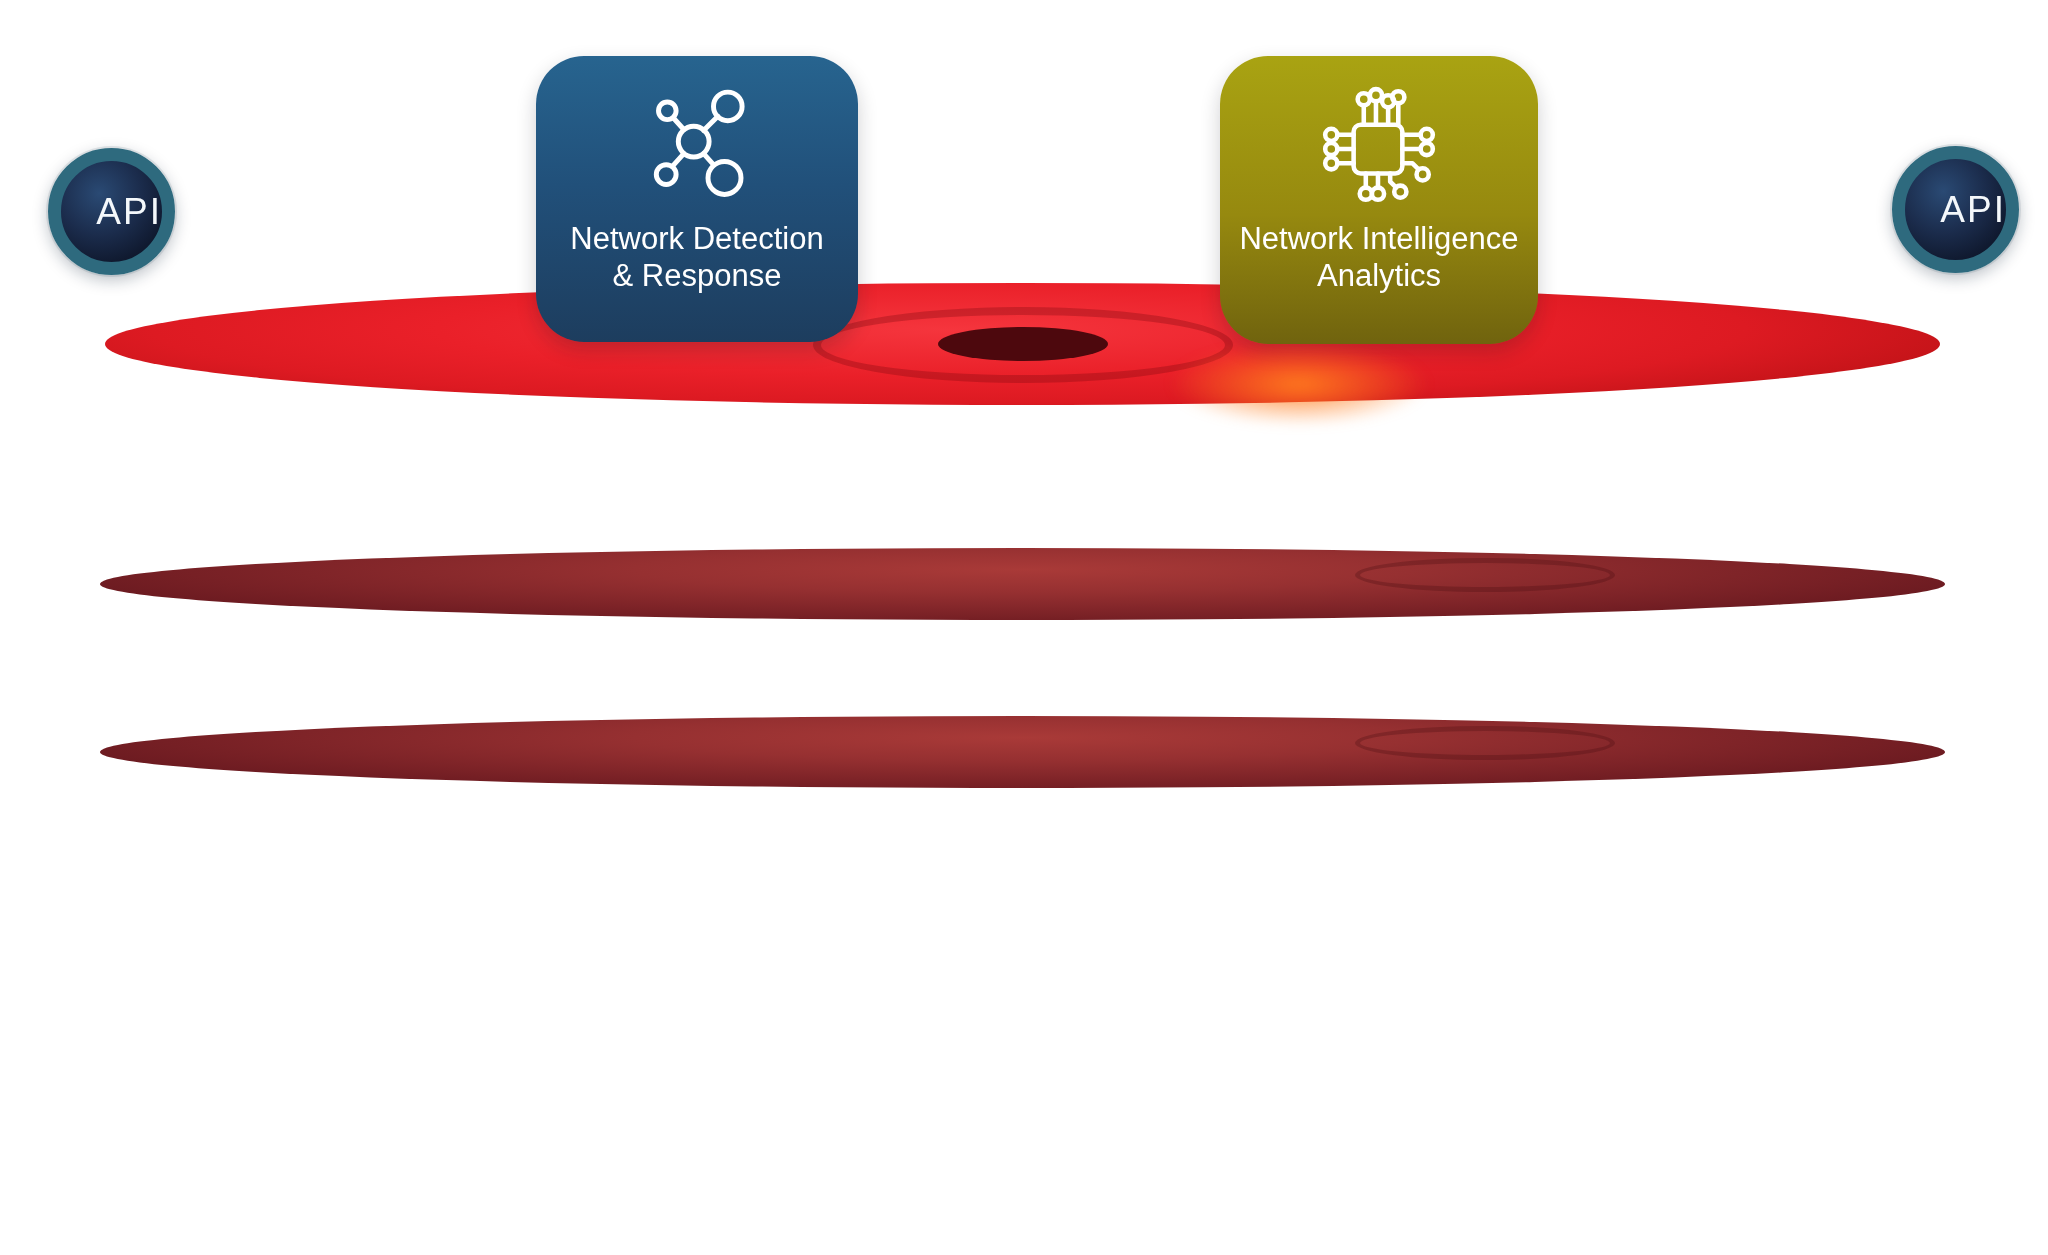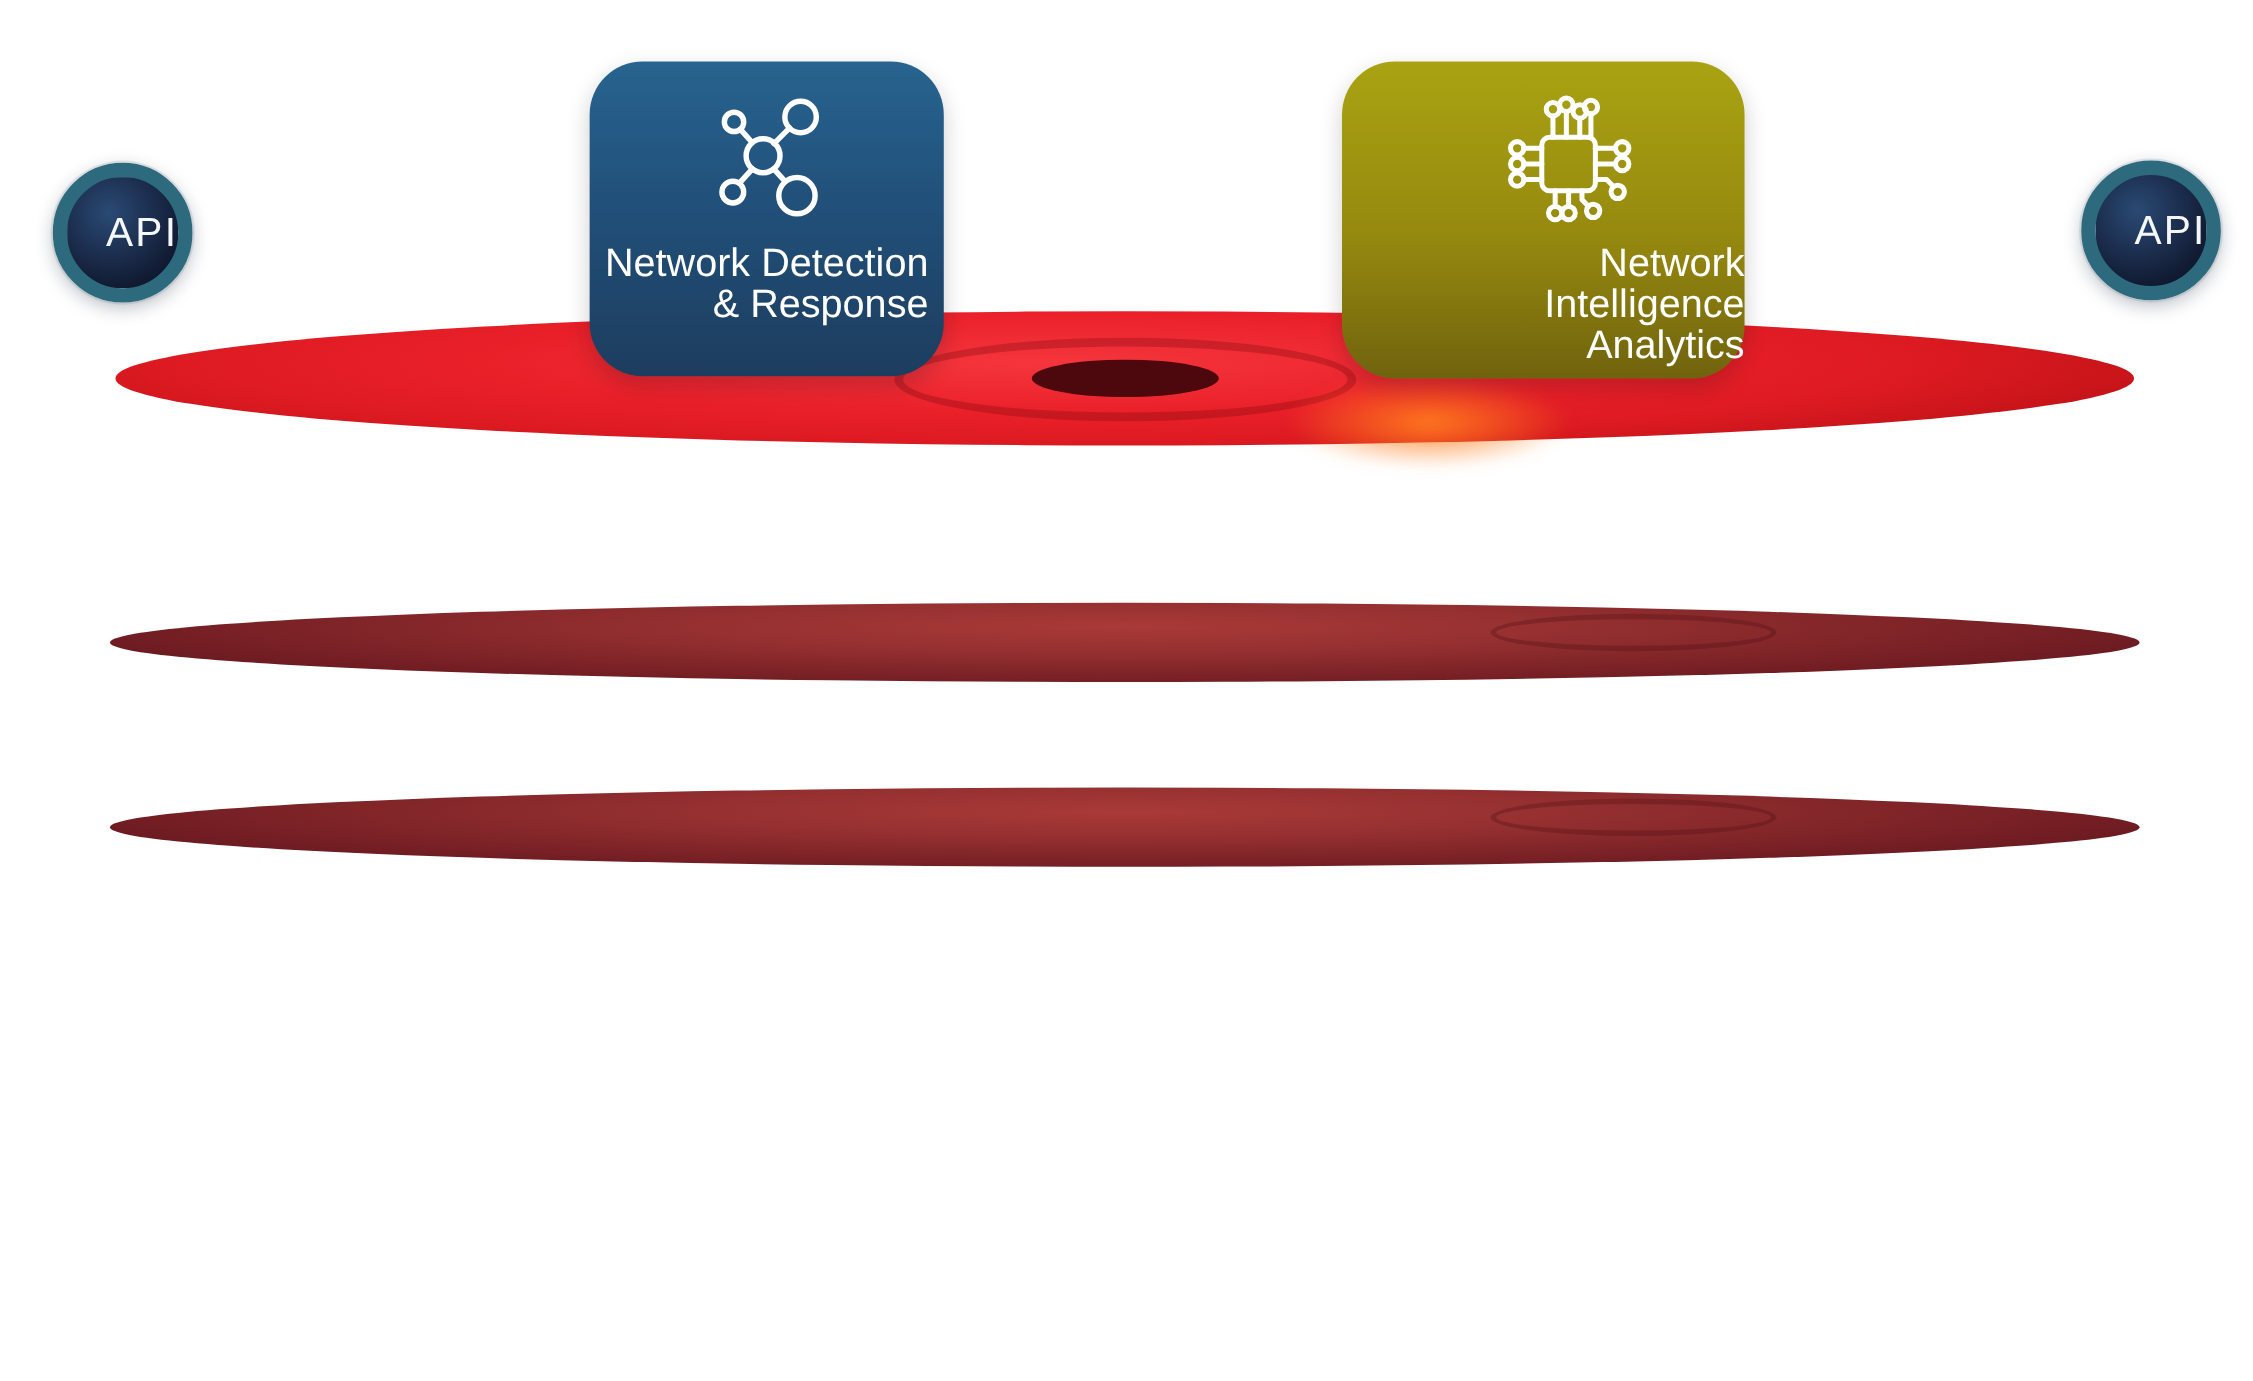--- a/index.html
+++ b/index.html
@@ -38,27 +38,26 @@
     display: flex; flex-direction: column; align-items: center;
     box-shadow: 0 8px 20px rgba(20,20,30,.20);
   }
   .badge-blue {
     left: 536px; top: 56px; width: 322px; height: 286px;
     background: linear-gradient(180deg, #27648f 0%, #21507a 45%, #1d3d5e 100%);
   }
   .badge-olive {
     left: 1220px; top: 56px; width: 318px; height: 288px;
     background: linear-gradient(180deg, #a9a312 0%, #96890f 55%, #70630e 100%);
-    padding-left: 48px;
   }
   .badge-icon { margin-top: 24px; width: 132px; height: 132px; }
   .badge-icon svg { width: 100%; height: 100%; }
   .badge-text {
-    margin-top: 8px; text-align: right;
-    color: #ffffff; font-size: 36px; line-height: 37px; font-weight: 400;
+    margin-top: 8px; text-align: center;
+    color: #ffffff; font-size: 31px; line-height: 37px; font-weight: 400;
   }
   .badge-text span { display: block; }
 
   
   .disc { position: absolute; }
   .disc .band {
     position: absolute; left: 0; right: 0;
     display: flex; align-items: center; justify-content: center;
   }
   .disc .top-face {

